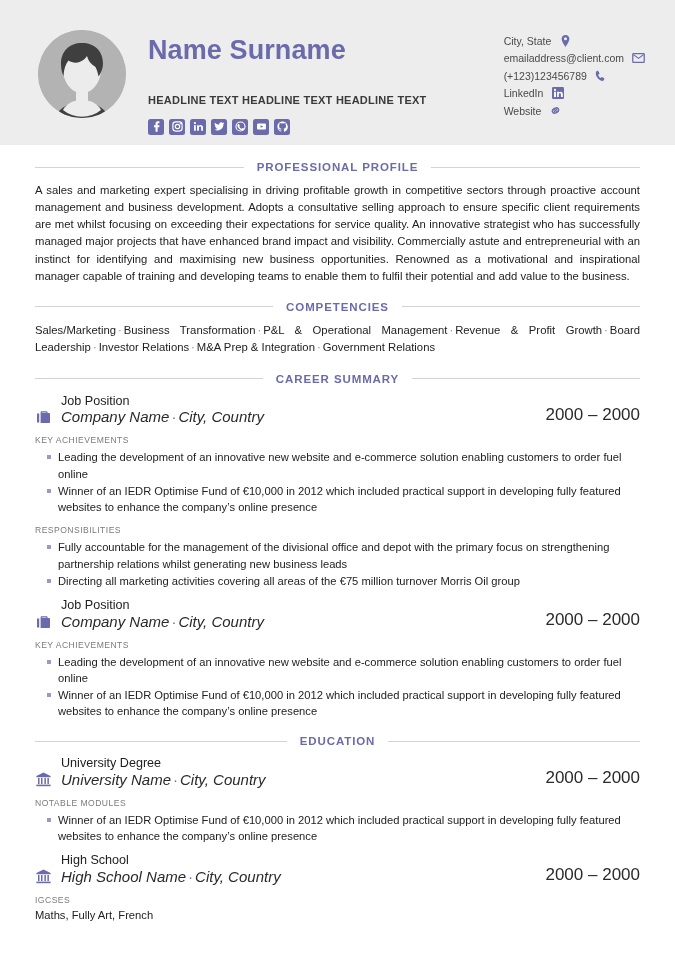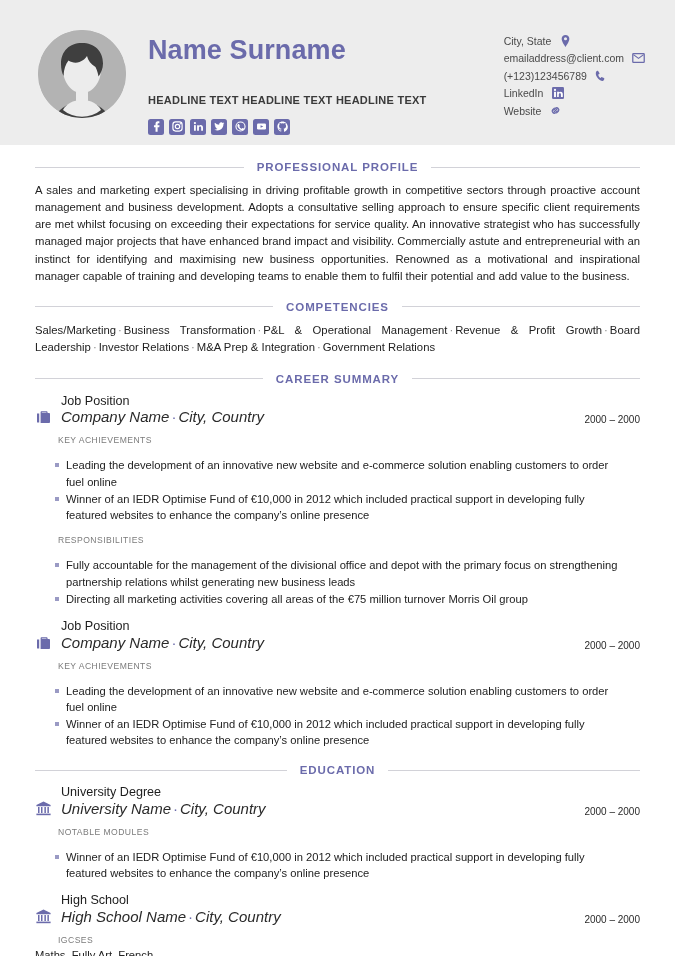--- a/index.html
+++ b/index.html
@@ -172,37 +172,36 @@
     color: #1d1d1d;
     line-height: 1.15;
   }
   .entry-sub {
     font-size: 15px;
     font-style: italic;
     color: #2a2a2a;
   }
   .entry-sub .sub-sep { color: #6b6bab; padding: 0 2px; font-style: normal; }
   .entry-date {
-    font-size: 10px;
+    font-size: 17px;
     color: #2a2a2a;
     white-space: nowrap;
     flex: 0 0 auto;
     padding-top: 2px;
   }
 
   .sub-label {
     font-size: 8.6px;
     letter-spacing: 0.45px;
     color: #7b7b7b;
     margin-top: 10px;
     margin-bottom: 2px;
-    margin-left: 23px;
-  }
-
-  ul.bullets { list-style: none; margin: 12px; padding: 0; }
+  }
+
+  ul.bullets { list-style: none; margin: 4px; padding: 0; }
   ul.bullets li {
     position: relative;
     padding-left: 19px;
     font-size: 11.2px;
     line-height: 1.45;
     color: #222;
     margin-bottom: 1px;
   }
   ul.bullets li::before {
     content: "";

